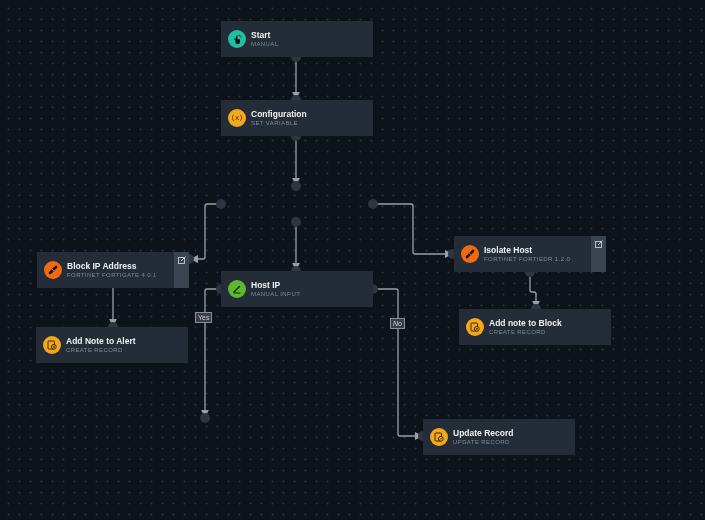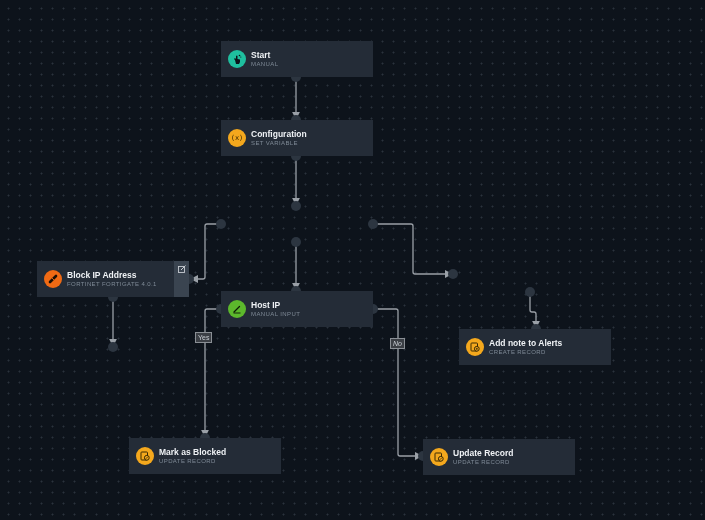--- a/index.html
+++ b/index.html
@@ -5,21 +5,21 @@
   html, body { margin: 0; padding: 0; }
   body {
     width: 705px; height: 520px; overflow: hidden;
     background-color: #0d131b;
     background-image: radial-gradient(circle, #2a323c 0.8px, transparent 1.2px);
     background-size: 11px 11px;
     background-position: 3px 3px;
     font-family: "Liberation Sans", sans-serif;
     position: relative;
   }
-  #canvas { position: absolute; left: 0; top: 0; width: 705px; height: 420px; margin-top: 20px; }
+  #canvas { position: absolute; left: 0; top: 0; width: 705px; height: 420px; }
   svg.edges { position: absolute; left: 0; top: 0; width: 705px; height: 520px; pointer-events: none; }
   .node {
     position: absolute; width: 152px; height: 36px;
     background: #242c37; box-sizing: border-box;
     cursor: pointer;
   }
   .node .icon {
     position: absolute; left: 7px; top: 9px; width: 18px; height: 18px; border-radius: 50%;
     display: flex; align-items: center; justify-content: center;
   }
@@ -104,73 +104,89 @@
   <div class="sub">MANUAL</div>
 </div>
 
 <div class="node" style="left:221px;top:100px">
   <div class="icon" style="background:#f4a81d;font-size:7px;color:#3a2a05;font-family:'DejaVu Sans Mono',monospace">(x)</div>
   <div class="title">Configuration</div>
   <div class="sub">SET VARIABLE</div>
 </div>
 
 
-<div class="node" style="left:37px;top:241px">
+<div class="node" style="left:37px;top:252px">
   <div class="icon" style="background:#f06a14">
     <svg viewBox="0 0 12 12">
           <path d="M3 9 L9 3" stroke="#1a0f05" stroke-width="2.6" stroke-linecap="round"></path>
           <path d="M5 5 L7 7" stroke="#f06a14" stroke-width="0.9"></path>
         </svg>
   </div>
   <div class="title">Block IP Address</div>
   <div class="sub">FORTINET FORTIGATE 4.0.1</div>
   <div class="edit-strip">
     <svg viewBox="0 0 8 8">
           <rect x="0.5" y="1.5" width="6" height="6" fill="none" stroke="#c7ccd2" stroke-width="0.9"></rect>
           <path d="M3 5 L7.5 0.5" stroke="#c7ccd2" stroke-width="1"></path>
         </svg>
   </div>
 </div>
 
+<div class="node" style="left:454px;top:236px">
+  <div class="icon" style="background:#f06a14">
+    <svg viewBox="0 0 12 12">
+          <path d="M3 9 L9 3" stroke="#1a0f05" stroke-width="2.6" stroke-linecap="round"></path>
+          <path d="M5 5 L7 7" stroke="#f06a14" stroke-width="0.9"></path>
+        </svg>
+  </div>
+  <div class="title">Isolate Host</div>
+  <div class="sub">FORTINET FORTIEDR 1.2.0</div>
+  <div class="edit-strip">
+    <svg viewBox="0 0 8 8">
+          <rect x="0.5" y="1.5" width="6" height="6" fill="none" stroke="#c7ccd2" stroke-width="0.9"></rect>
+          <path d="M3 5 L7.5 0.5" stroke="#c7ccd2" stroke-width="1"></path>
+        </svg>
+  </div>
+</div>
 
 <div class="node" style="left:221px;top:271px">
   <div class="icon" style="background:#5cb82c">
     <svg viewBox="0 0 12 12">
           <path d="M3 9 L8.5 3.5" stroke="#0d1a05" stroke-width="1.3" stroke-linecap="round"></path>
           <path d="M2.5 10 H9.5" stroke="#0d1a05" stroke-width="0.9"></path>
         </svg>
   </div>
   <div class="title">Host IP</div>
   <div class="sub">MANUAL INPUT</div>
 </div>
 
+<div class="node" style="left:36px;top:327px">
+  <div class="icon" style="background:#f4a81d">
+    <svg viewBox="0 0 12 12">
+          <rect x="2" y="2" width="6.5" height="8" rx="0.8" fill="none" stroke="#3a2a05" stroke-width="1"></rect>
+          <circle cx="7.8" cy="7.8" r="2.4" fill="#f4a81d" stroke="#3a2a05" stroke-width="1"></circle>
+          <path d="M7.8 6.8 V8.8 M6.8 7.8 H8.8" stroke="#3a2a05" stroke-width="0.8"></path>
+        </svg>
+  </div>
+  <div class="title">Add Note to Alert</div>
+  <div class="sub">CREATE RECORD</div>
+</div>
 
 <div class="node" style="left:459px;top:309px">
   <div class="icon" style="background:#f4a81d">
     <svg viewBox="0 0 12 12">
           <rect x="2" y="2" width="6.5" height="8" rx="0.8" fill="none" stroke="#3a2a05" stroke-width="1"></rect>
           <circle cx="7.8" cy="7.8" r="2.4" fill="#f4a81d" stroke="#3a2a05" stroke-width="1"></circle>
           <path d="M7.8 6.8 V8.8 M6.8 7.8 H8.8" stroke="#3a2a05" stroke-width="0.8"></path>
         </svg>
   </div>
-  <div class="title">Add note to Alerts</div>
+  <div class="title">Add note to Block</div>
   <div class="sub">CREATE RECORD</div>
 </div>
 
-<div class="node" style="left:129px;top:418px">
-  <div class="icon" style="background:#f4a81d">
-    <svg viewBox="0 0 12 12">
-          <rect x="2" y="2" width="6.5" height="8" rx="0.8" fill="none" stroke="#3a2a05" stroke-width="1"></rect>
-          <circle cx="7.8" cy="7.8" r="2.4" fill="#f4a81d" stroke="#3a2a05" stroke-width="1"></circle>
-          <path d="M6.8 8.8 L8.8 6.8" stroke="#3a2a05" stroke-width="0.8"></path>
-        </svg>
-  </div>
-  <div class="title">Mark as Blocked</div>
-  <div class="sub">UPDATE RECORD</div>
-</div>
 
 <div class="node" style="left:423px;top:419px">
   <div class="icon" style="background:#f4a81d">
     <svg viewBox="0 0 12 12">
           <rect x="2" y="2" width="6.5" height="8" rx="0.8" fill="none" stroke="#3a2a05" stroke-width="1"></rect>
           <circle cx="7.8" cy="7.8" r="2.4" fill="#f4a81d" stroke="#3a2a05" stroke-width="1"></circle>
           <path d="M6.8 8.8 L8.8 6.8" stroke="#3a2a05" stroke-width="0.8"></path>
         </svg>
   </div>
   <div class="title">Update Record</div>

